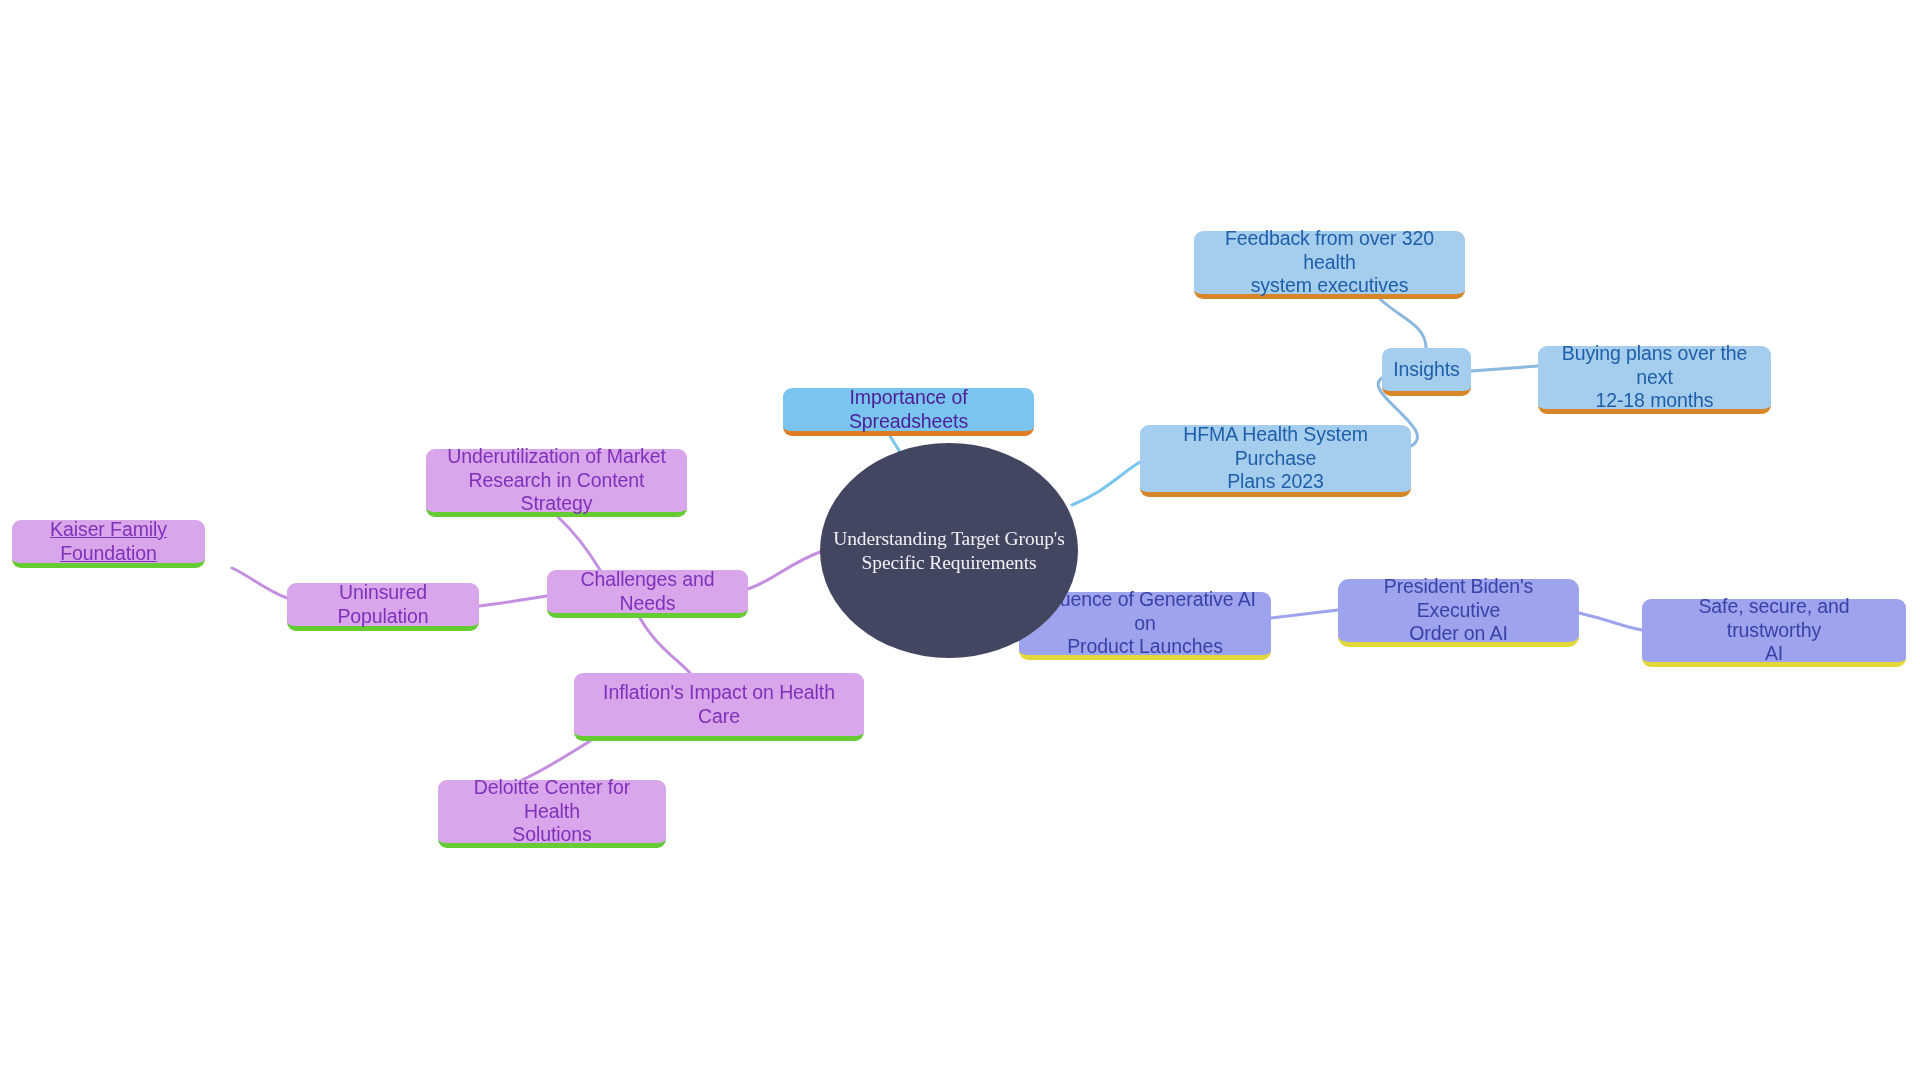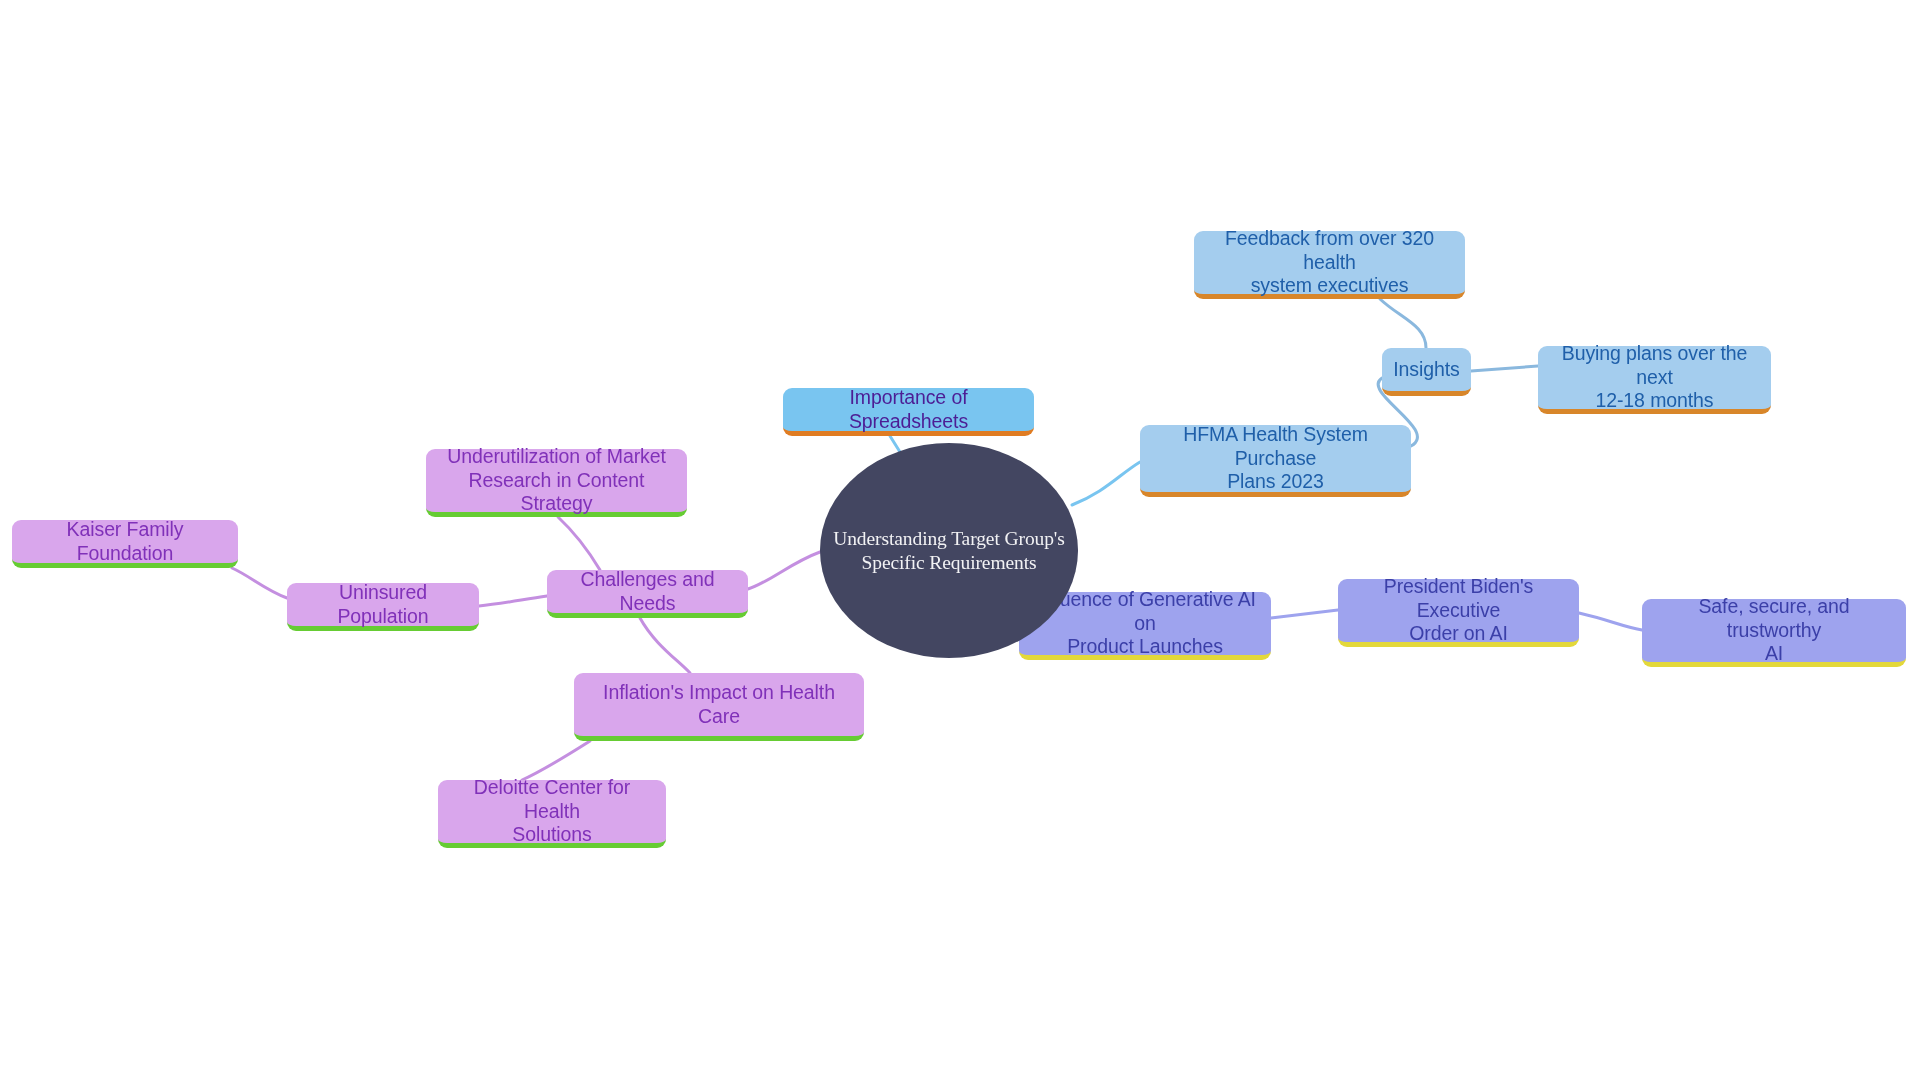--- a/index.html
+++ b/index.html
@@ -121,21 +121,21 @@
   <div class="node blue" style="left: 1538px; top: 330px; width: 233px; height: 68px; margin-top: 16px;">
     <span class="label">Buying plans over the next
 12-18 months</span>
   </div>
 
   <div class="node peri" style="left: 1019px; top: 592px; width: 252px; height: 68px;">
     <span class="label">Influence of Generative AI on
 Product Launches</span>
   </div>
 
-  <div class="node peri" style="left: 1338px; top: 579px; width: 241px; height: 68px;">
+  <div class="node peri" style="left: 1338px; top: 579px; width: 241px; height: 68px; border-radius: 11px;">
     <span class="label">President Biden's Executive
 Order on AI</span>
   </div>
 
   <div class="node peri" style="left: 1642px; top: 599px; width: 264px; height: 68px;">
     <span class="label">Safe, secure, and trustworthy
 AI</span>
   </div>
 
   <div class="node orchid" style="left: 547px; top: 570px; width: 201px; height: 48px;">
@@ -144,21 +144,21 @@
 
   <div class="node orchid" style="left: 426px; top: 449px; width: 261px; height: 68px;">
     <span class="label">Underutilization of Market
 Research in Content Strategy</span>
   </div>
 
   <div class="node orchid" style="left: 287px; top: 583px; width: 192px; height: 48px;">
     <span class="label">Uninsured Population</span>
   </div>
 
-  <div class="node orchid" style="left: 12px; top: 520px; width: 226px; height: 48px;">
+  <div class="node orchid" style="left: 12px; top: 520px; width: 193px; height: 48px; text-decoration: underline;">
     <span class="label">Kaiser Family Foundation</span>
   </div>
 
   <div class="node orchid" style="left: 574px; top: 673px; width: 290px; height: 68px;">
     <span class="label">Inflation's Impact on Health
 Care</span>
   </div>
 
   <div class="node orchid" style="left: 431px; top: 780px; width: 228px; height: 68px; margin-left: 7px;">
     <span class="label">Deloitte Center for Health

